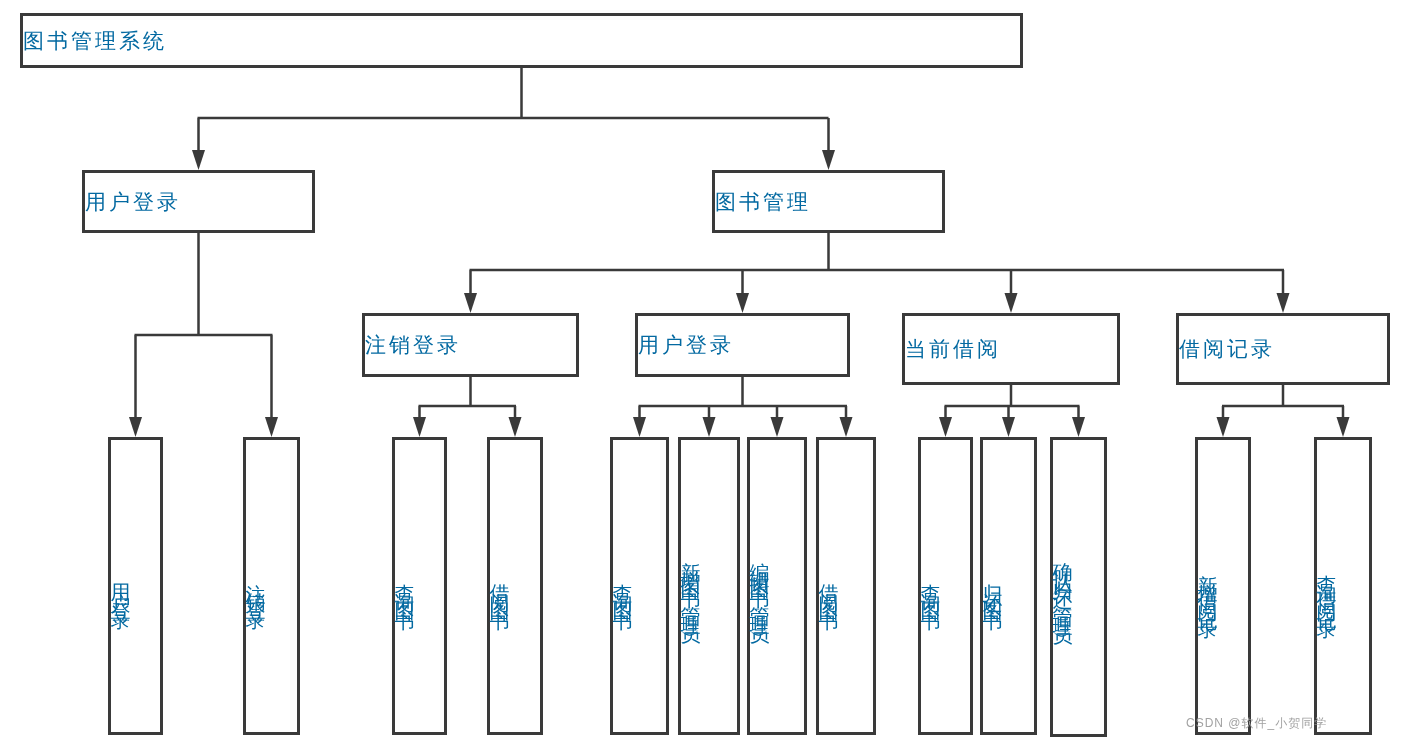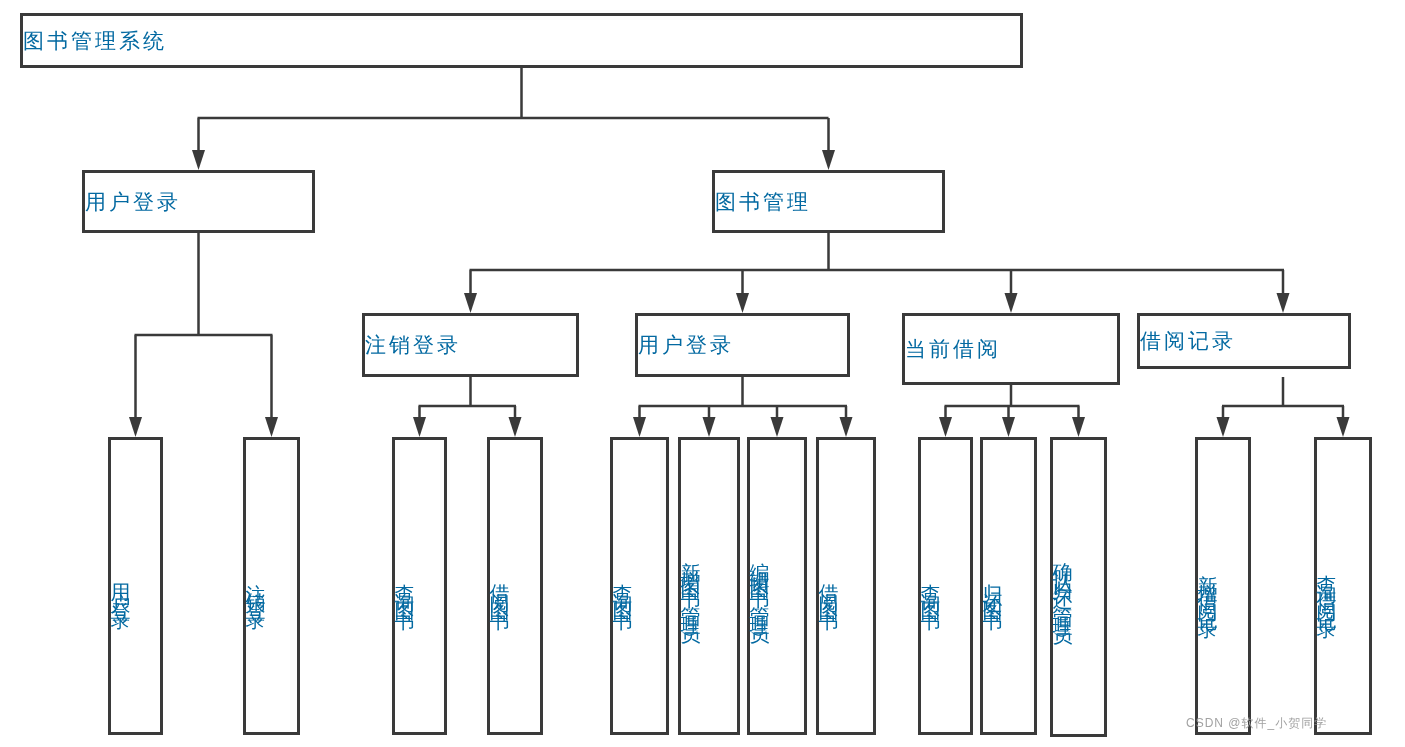--- a/index.html
+++ b/index.html
@@ -92,21 +92,21 @@
 
 <div class="node hnode" style="left:362px;top:313px;width:217px;height:64px">
   <span>注销登录</span>
 </div>
 <div class="node hnode" style="left:635px;top:313px;width:215px;height:64px">
   <span>用户登录</span>
 </div>
 <div class="node hnode" style="left:902px;top:313px;width:218px;height:72px">
   <span>当前借阅</span>
 </div>
-<div class="node hnode" style="left:1137px;top:313px;width:214px;height:56px">
+<div class="node hnode" style="left:1176px;top:313px;width:214px;height:72px">
   <span>借阅记录</span>
 </div>
 
 <div class="node leaf" style="left:108px;width:55px">
   <span class="vtext">用户登录</span>
 </div>
 <div class="node leaf" style="left:243px;width:57px">
   <span class="vtext">注销登录</span>
 </div>
 

